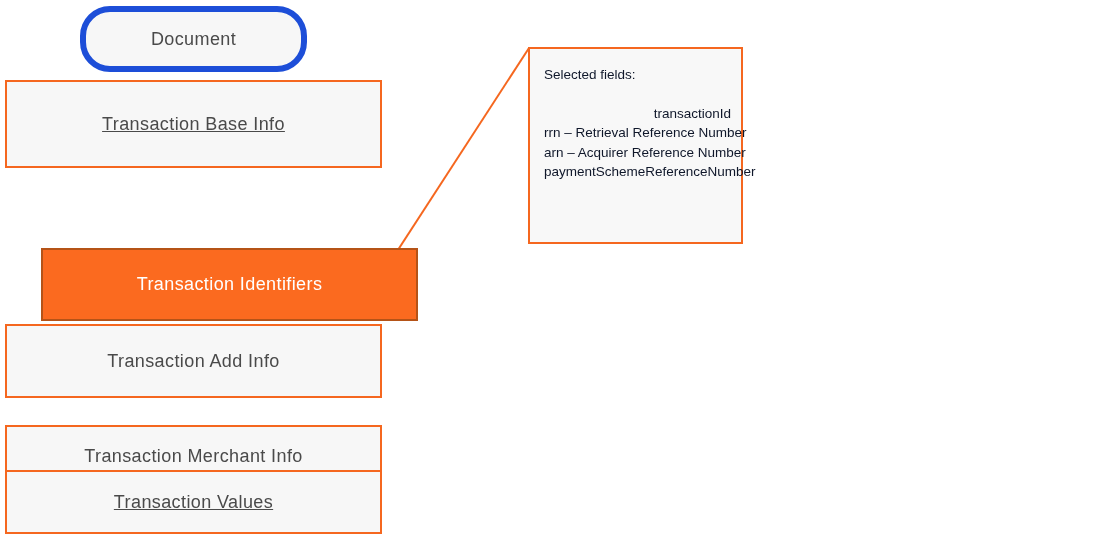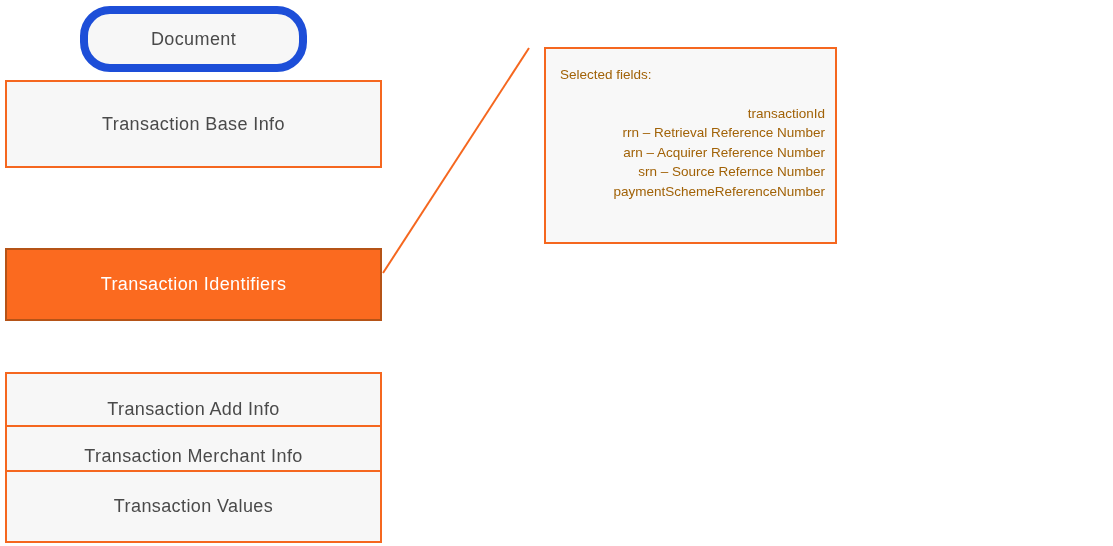--- a/index.html
+++ b/index.html
@@ -25,21 +25,21 @@
   .connector line {
     stroke: #F5671F;
     stroke-width: 2;
   }
   .pill {
     position: absolute;
     left: 80px; top: 6px;
     width: 227px; height: 66px;
     box-sizing: border-box;
     background: #F7F7F7;
-    border: 8px solid #1d4ed8;
+    border: 6px solid #1d4ed8;
     border-radius: 30px;
     display: flex;
     align-items: center;
     justify-content: center;
     font-size: 18px;
     color: #4A4A4A;
     letter-spacing: 0.4px;
   }
   .box {
     position: absolute;
@@ -48,43 +48,43 @@
     box-sizing: border-box;
     background: #F7F7F7;
     border: 2px solid #F5671F;
     display: flex;
     align-items: center;
     justify-content: center;
     font-size: 18px;
     color: #4A4A4A;
     letter-spacing: 0.4px;
   }
-  .box.b1 { top: 80px;  height: 88px; }
+  .box.b1 { top: 80px;  height: 88px; text-decoration: underline; }
   .box.b2 { top: 172px; height: 74px; }
   .box.b3 { top: 248px; height: 73px; }
-  .box.b4 { top: 324px; height: 74px; margin-top: 48px; }
+  .box.b4 { top: 324px; height: 74px; }
   .box.b5 { top: 425px; height: 62px; }
-  .box.b6 { top: 470px; height: 73px; }
+  .box.b6 { top: 470px; height: 64px; text-decoration: underline; }
   .box.highlight {
     background: #FB6A1F;
     border-color: #B55317;
     color: #FFFFFF;
+    margin-left: 36px;
   }
   .callout {
     position: absolute;
     left: 528px; top: 47px;
-    width: 293px; height: 197px;
+    width: 215px; height: 197px;
     box-sizing: border-box;
     background: #F8F8F8;
     border: 2px solid #F5671F;
     padding: 16px 10px 0 14px;
     font-size: 13.5px;
-    color: #a16207;
+    color: #0f172a;
     line-height: 19.5px;
-    margin-left: 16px;
   }
   .callout-title {
     margin-bottom: 19px;
   }
   .callout-fields .field {
     white-space: nowrap;
     text-align: right;
   }
 </style>
 </head>
@@ -115,18 +115,17 @@
   <div class="box b6">
     <span>Transaction Values</span>
   </div>
 
   <div class="callout">
     <div class="callout-title">Selected fields:</div>
     <div class="callout-fields">
       <div class="field">transactionId</div>
       <div class="field">rrn – Retrieval Reference Number</div>
       <div class="field">arn – Acquirer Reference Number</div>
-      <div class="field">srn – Source Refernce Number</div>
       <div class="field">paymentSchemeReferenceNumber</div>
     </div>
   </div>
 
 </div>
 
 </body></html>

